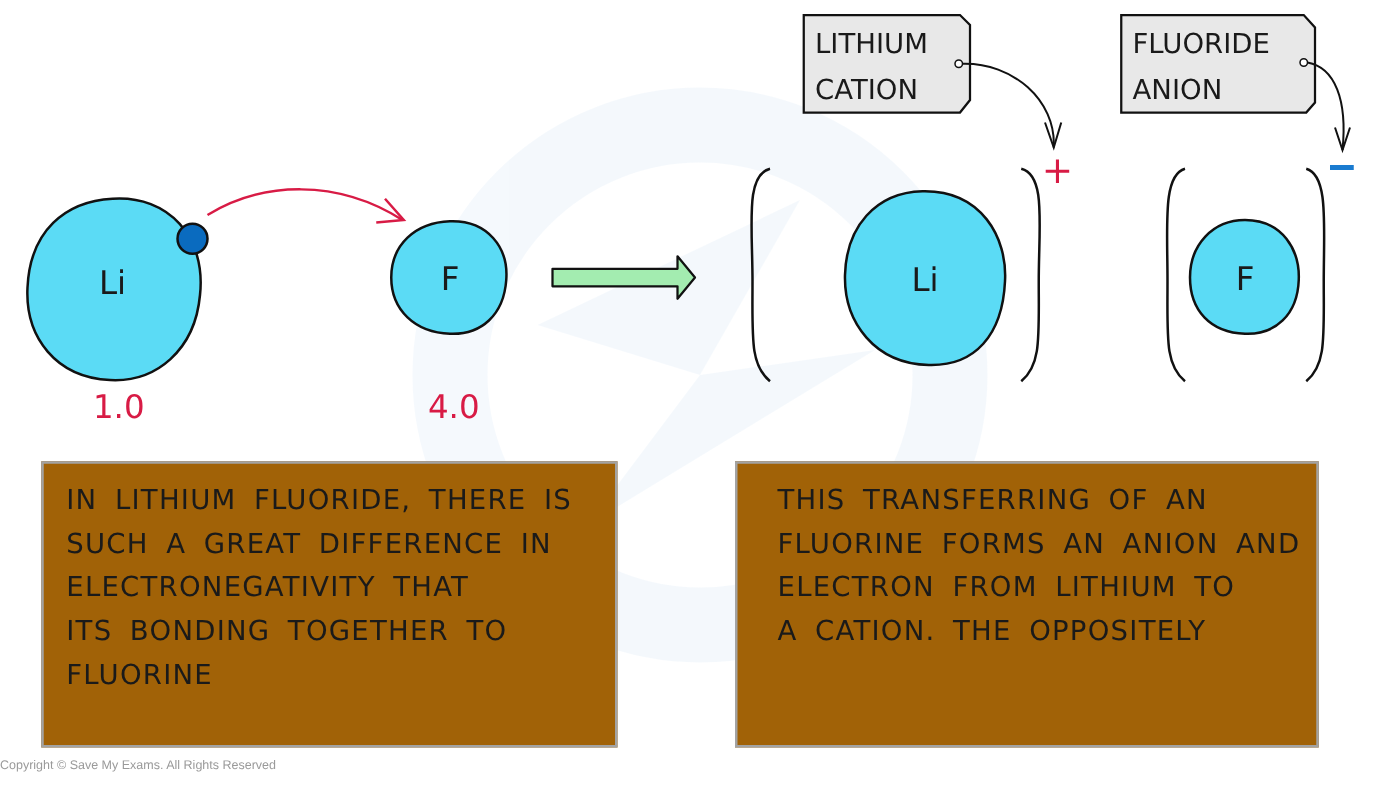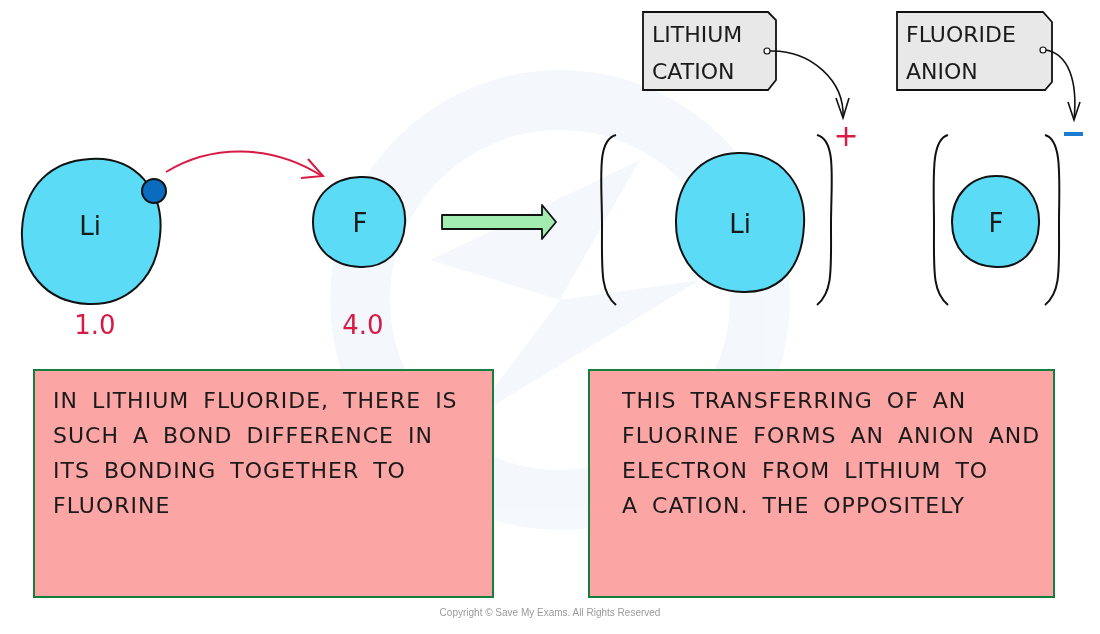--- a/index.html
+++ b/index.html
@@ -1,25 +1,25 @@
 <!DOCTYPE html>
 <html><head>
 <meta charset="utf-8">
 <style>
   html, body { margin:0; padding:0; background:#ffffff; }
   body { width:1100px; height:634px; position:relative; overflow:hidden; font-family:"DejaVu Sans", sans-serif; }
   svg { position:absolute; left:0; top:0; }
   .lbl { font-family:"DejaVu Sans", sans-serif; fill:#1a1a1a; }
-  .textbox { position:absolute; background:#fca5a5; border:2px solid #15803d; box-sizing:border-box;
+  .textbox { position:absolute; background:#a16207; border:2px solid #a3a3a3; box-sizing:border-box;
              font-family:"DejaVu Sans", sans-serif; font-size:22px; line-height:35px; color:#1a1a1a;
              padding:12px 18px; letter-spacing:1px; word-spacing:6px; }
   .textbox .line { display:block; white-space:nowrap; }
   #box-left { left:33px; top:369px; width:461px; height:229px; }
   #box-right { left:588px; top:369px; width:467px; height:229px;padding-left:32px; }
-  .copyright { position:absolute; left:0; width:1100px; top:607px; text-align:center; font-size:10px; color:#9a9a9a; font-family:"Liberation Sans", sans-serif; }
+  .copyright { position:absolute; left:0; width:1100px; top:607px; font-size:10px; color:#9a9a9a; font-family:"Liberation Sans", sans-serif; }
 </style>
 </head>
 <body>
 
 <svg width="1100" height="634" viewBox="0 0 1100 634">
 
   <g opacity="0.06">
     <circle cx="560" cy="300" r="200" fill="none" stroke="#5b9bd5" stroke-width="60"></circle>
     <path d="M430 260 L640 160 L560 300 L700 280 L470 420 L560 300 Z" fill="#5b9bd5"></path>
   </g>
@@ -75,21 +75,22 @@
     <text class="lbl" x="906" y="42" font-size="22">FLUORIDE</text>
     <text class="lbl" x="906" y="79" font-size="22">ANION</text>
     <circle cx="1043" cy="50" r="3" fill="#fff" stroke="#111" stroke-width="1.2"></circle>
     <path d="M1046 50 C1068 54 1078 80 1074 120" fill="none" stroke="#111" stroke-width="1.6"></path>
     <path d="M1068 102 L1074 120 L1080 102" fill="none" stroke="#111" stroke-width="1.6"></path>
   </g>
 </svg>
 
 <div class="textbox" id="box-left">
   <span class="line">IN LITHIUM FLUORIDE, THERE IS</span>
-  <span class="line">SUCH A BOND DIFFERENCE IN</span>
+  <span class="line">SUCH A GREAT DIFFERENCE IN</span>
+  <span class="line">ELECTRONEGATIVITY THAT</span>
   <span class="line">ITS BONDING TOGETHER TO</span>
   <span class="line">FLUORINE</span>
 </div>
 
 <div class="textbox" id="box-right">
   <span class="line">THIS TRANSFERRING OF AN</span>
   <span class="line">FLUORINE FORMS AN ANION AND</span>
   <span class="line">ELECTRON FROM LITHIUM TO</span>
   <span class="line">A CATION. THE OPPOSITELY</span>
 </div>

